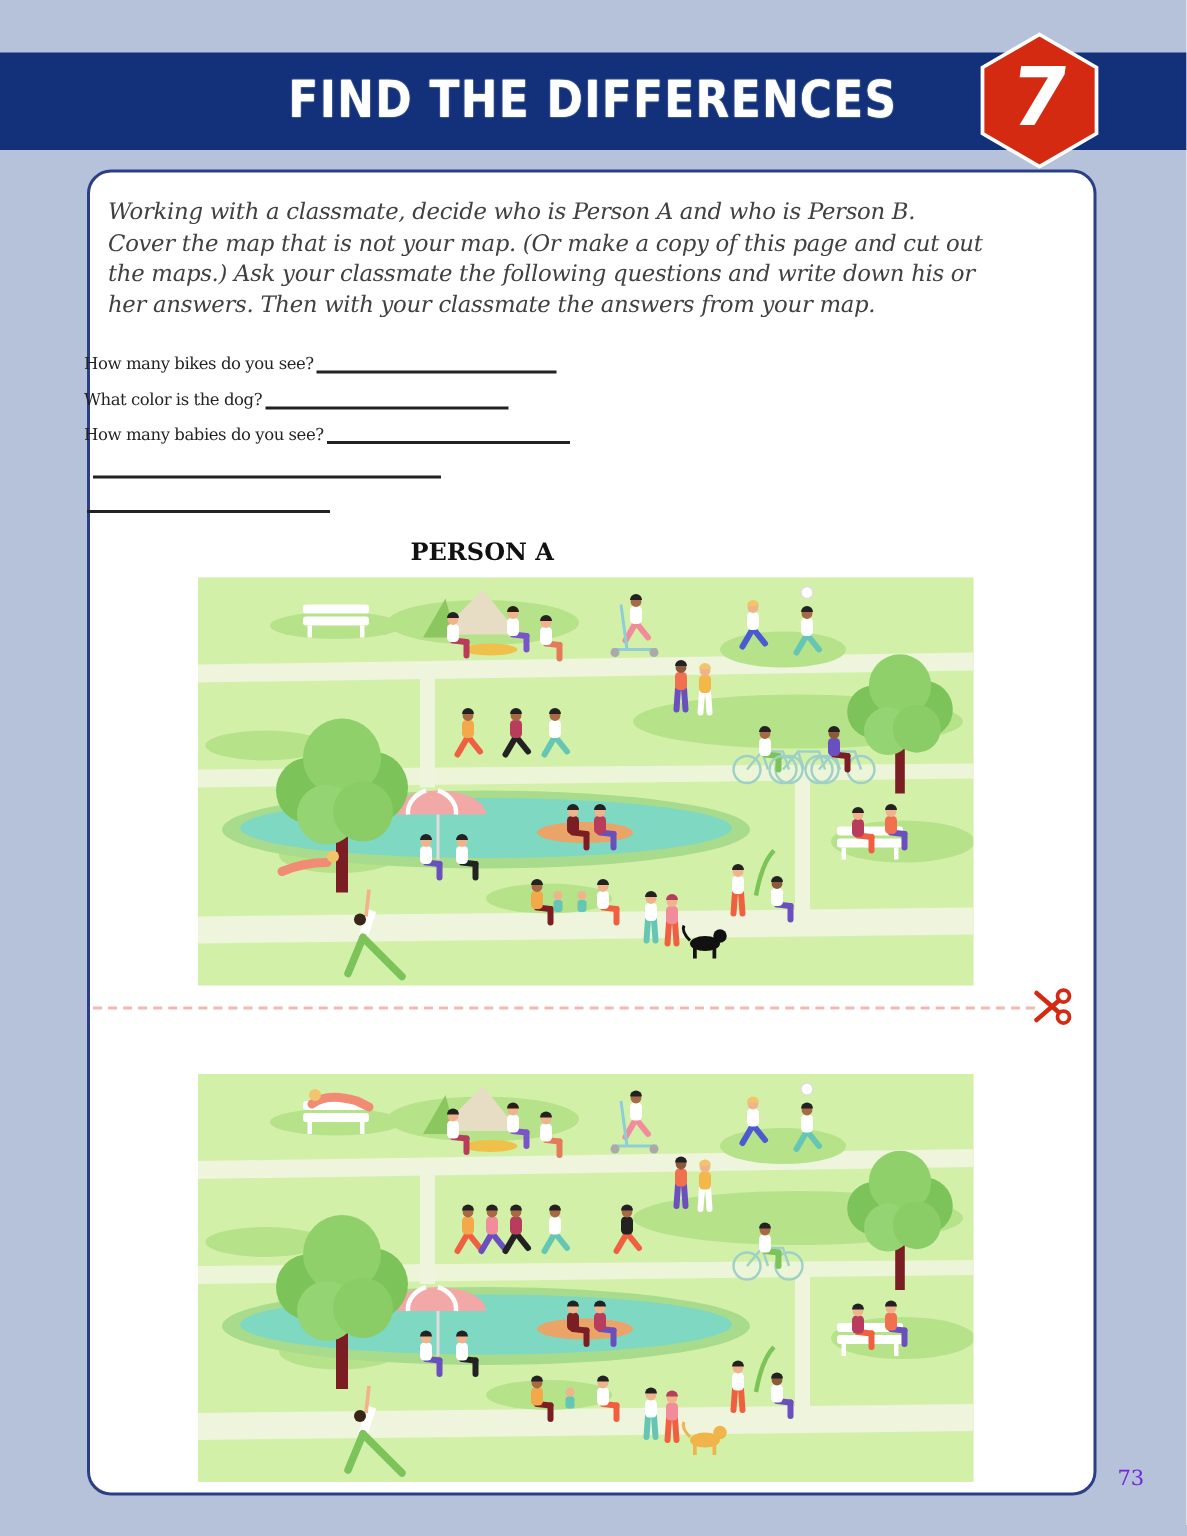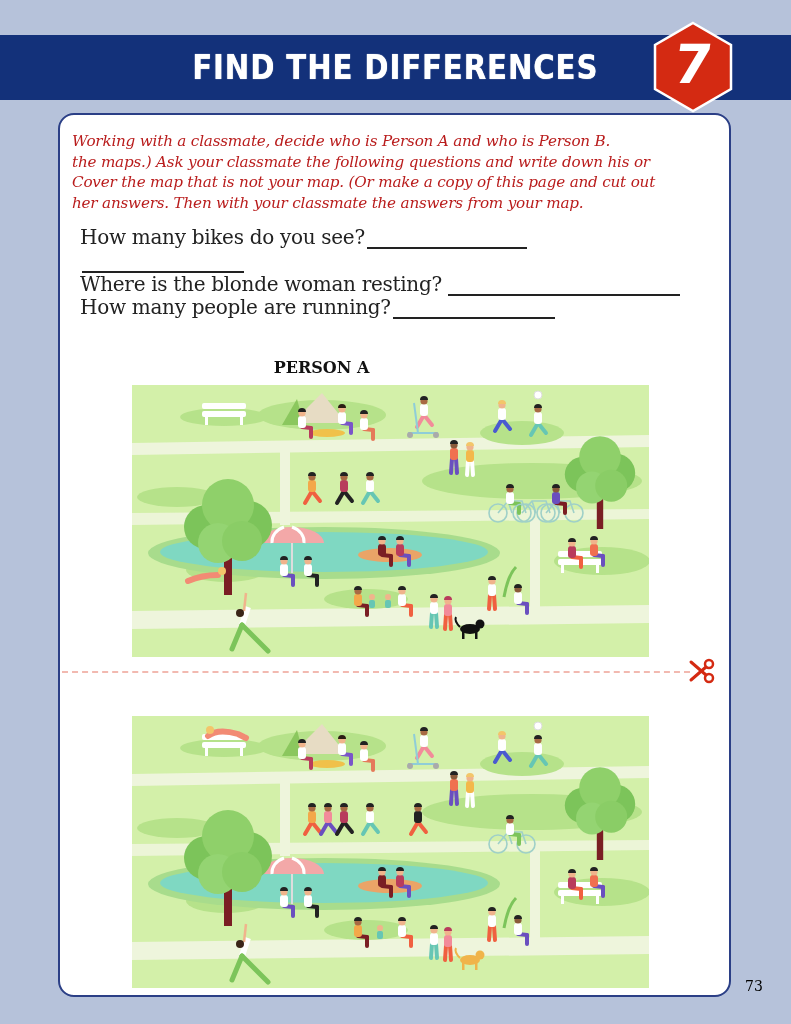--- a/index.html
+++ b/index.html
@@ -40,28 +40,28 @@
     border:2px solid #2b3f86;
     border-radius:16px;
     box-sizing:border-box;
   }
   .intro {
     position:absolute; left:72px; top:131px; width:640px;
     font-family:"DejaVu Serif", serif;
     font-style:italic;
     font-size:15.2px;
     line-height:20.5px;
-    color:#b91c1c;
+    color:#404040;
     letter-spacing:-0.2px;
   }
   .intro div { white-space:nowrap; }
   .questions {
-    position:absolute; left:80px; top:226px;
+    position:absolute; left:56px; top:226px;
     font-family:"DejaVu Serif", serif;
-    font-size:20px; color:#222;
+    font-size:11px; color:#222;
     letter-spacing:-0.3px;
   }
   .q-row { height:23.3px; display:flex; align-items:flex-end; white-space:nowrap; }
   .q-line { display:inline-block; border-bottom:2px solid #222; height:14px; margin-left:2px; }
   .person-label {
     position:absolute; width:643px; left:0; text-align:center;
     font-family:"DejaVu Serif", serif; font-weight:bold; font-size:16px; color:#111;
   }
   .map {
     position:absolute; left:132px; width:517px; height:272px;
@@ -70,58 +70,61 @@
   .map svg { display:block; }
   .cut-line {
     position:absolute; left:62px; top:671px; width:628px; height:0;
     border-top:2px dashed #f2b9b0;
   }
   .scissors {
     position:absolute; left:688px; top:658px; width:28px; height:26px;
   }
   .page-number {
     position:absolute; left:745px; top:978px;
-    font-family:"DejaVu Serif", serif; font-size:14px; color:#000000;
+    font-family:"DejaVu Serif", serif; font-size:14px; color:#6d28d9;
   }
 </style>
 </head>
 <body>
 
 <div class="header-band"></div>
 <div class="page-title">FIND THE DIFFERENCES</div>
 <div class="badge">
   <svg width="82" height="92" viewBox="0 0 82 92">
     <polygon points="41,2 79,24 79,68 41,90 3,68 3,24" fill="#d42a12" stroke="#ffffff" stroke-width="2.5"></polygon>
   </svg>
   <div class="badge-num">7</div>
 </div>
 
 <div class="card"></div>
 
 <div class="intro">
   <div>Working with a classmate, decide who is Person A and who is Person B.</div>
+  <div>Cover the map that is not your map. (Or make a copy of this page and cut out</div>
   <div>the maps.) Ask your classmate the following questions and write down his or</div>
-  <div>Cover the map that is not your map. (Or make a copy of this page and cut out</div>
   <div>her answers. Then with your classmate the answers from your map.</div>
 </div>
 
 <div class="questions">
   <div class="q-row">
     <span>How many bikes do you see?</span>
     <span class="q-line" style="width:160px"></span>
   </div>
   <div class="q-row">
+    <span>What color is the dog?</span>
     <span class="q-line" style="width:162px"></span>
   </div>
   <div class="q-row">
-    <span>Where is the blonde woman resting?</span>
+    <span>How many babies do you see?</span>
+    <span class="q-line" style="width:162px"></span>
+  </div>
+  <div class="q-row">
     <span class="q-line" style="width:232px; margin-left:6px"></span>
   </div>
   <div class="q-row">
-    <span>How many people are running?</span>
     <span class="q-line" style="width:162px"></span>
   </div>
 </div>
 
 <div class="person-label" style="top:358px">PERSON A</div>
 <div class="map" style="top:385px">
     <svg width="517" height="272" viewBox="0 0 517 272">
   <rect width="517" height="272" fill="#d3f0a9"></rect>
 
   <path d="M0,58 L517,50 L517,62 L0,70 Z" fill="#eef5dc"></path>

